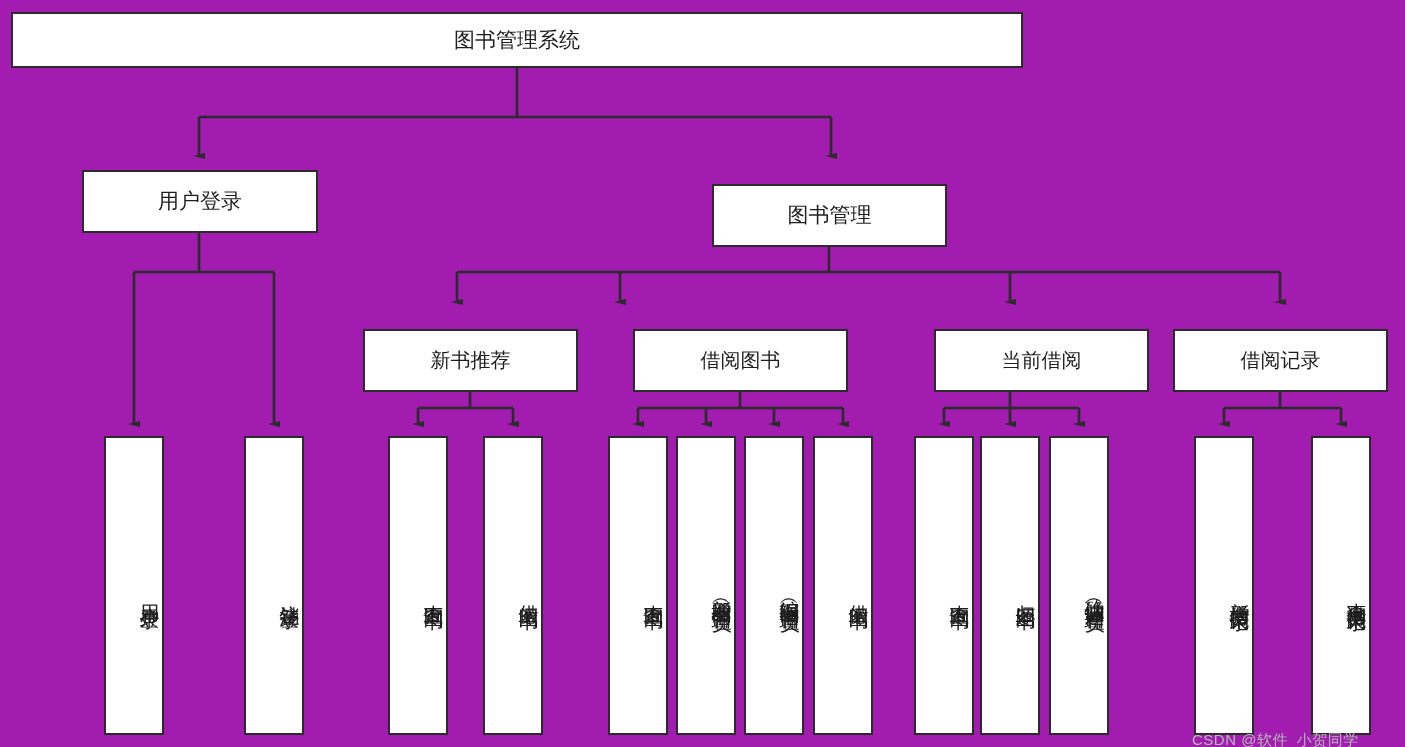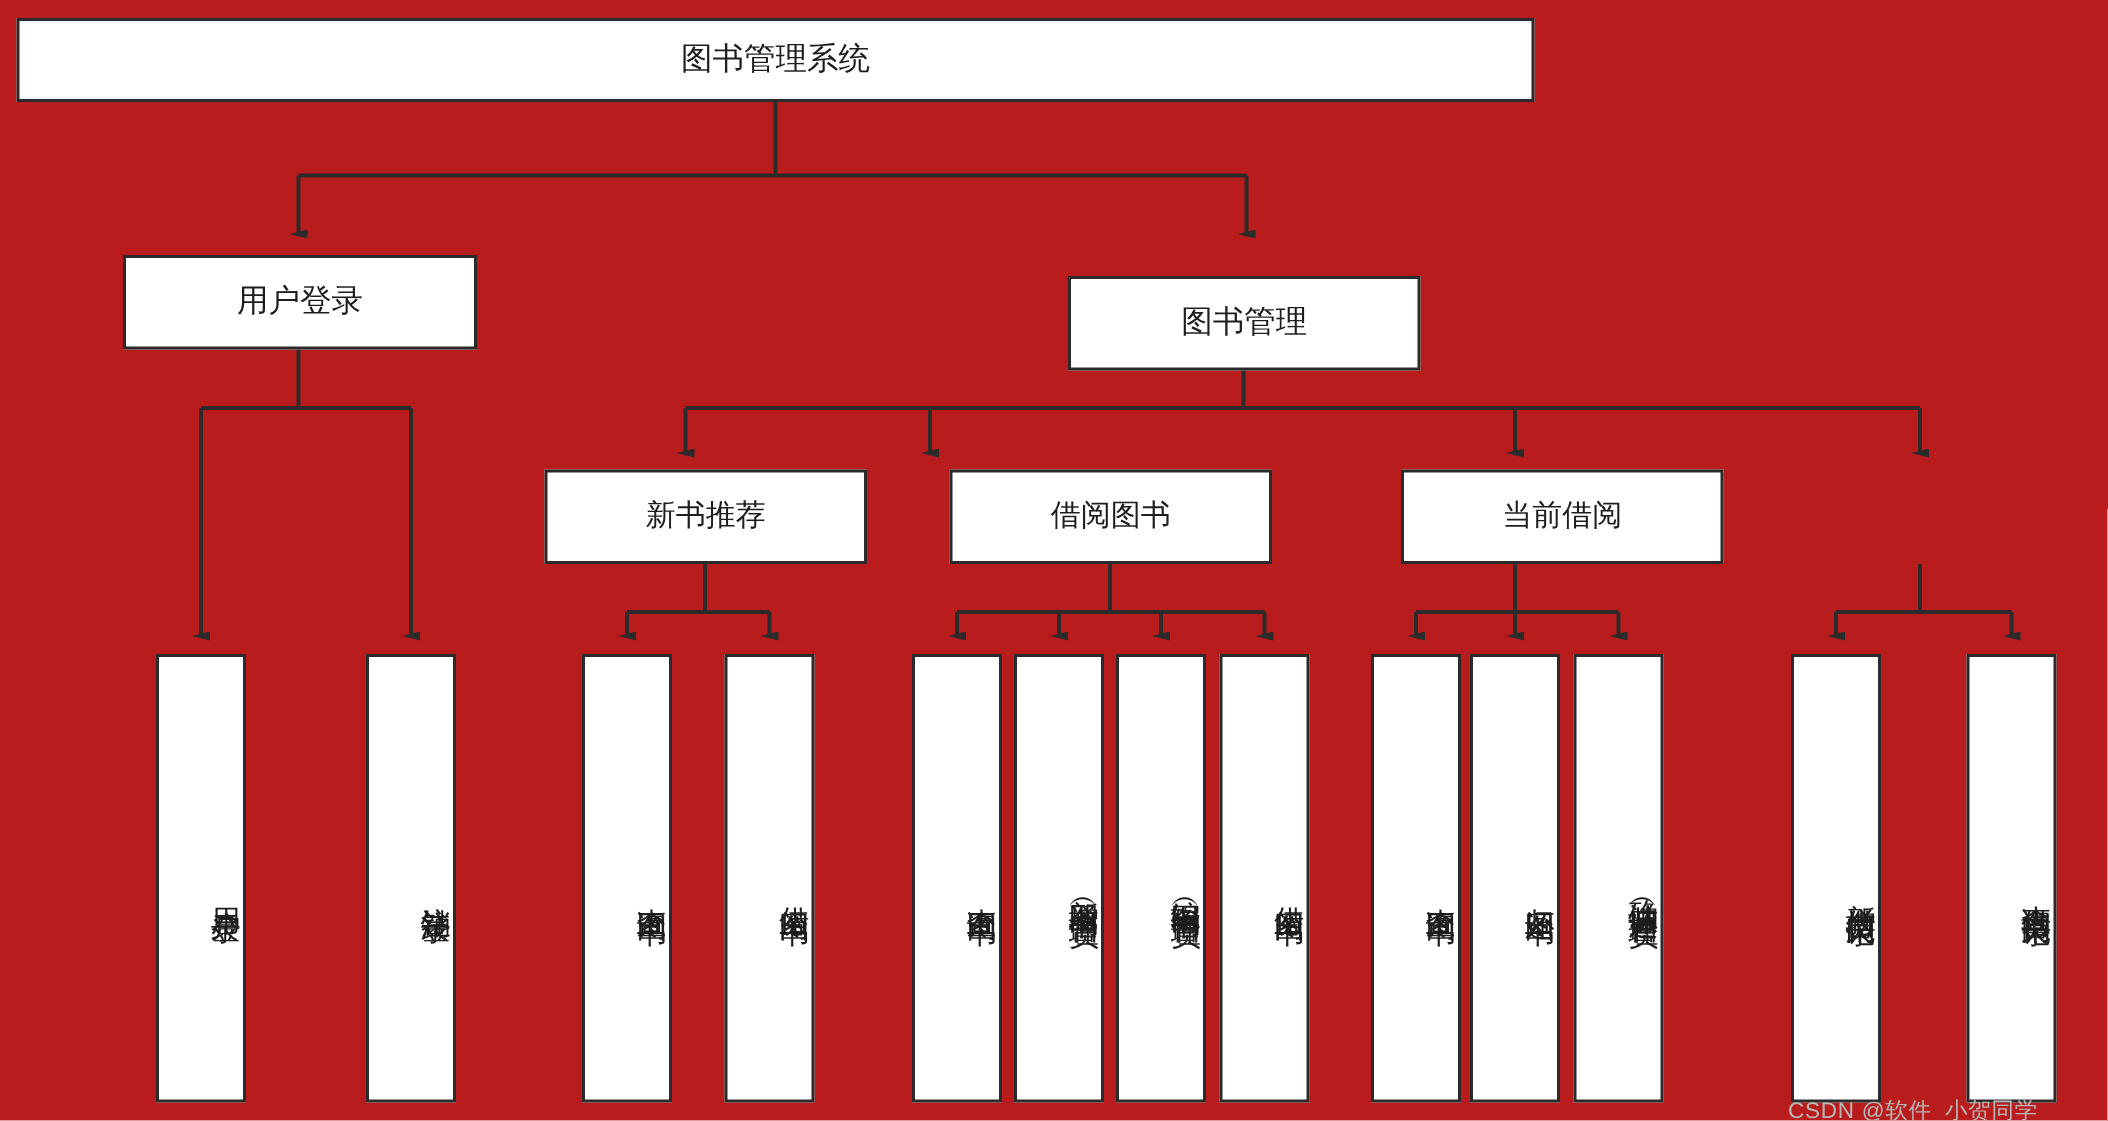--- a/index.html
+++ b/index.html
@@ -4,21 +4,21 @@
 <style>
   html,body{margin:0;padding:0;background:#ffffff;}
   body{
     font-family:"Liberation Sans","DejaVu Sans",sans-serif;
     color:#262626;
   }
   #stage{
     position:relative;
     width:1405px;
     height:747px;
-    background:#b91c1c;
+    background:#a21caf;
     overflow:hidden;
   }
   svg#edges{
     position:absolute;
     left:0;top:0;
     width:1405px;height:747px;
     pointer-events:none;
   }
   .node{
     position:absolute;
@@ -27,21 +27,21 @@
     background:#ffffff;
     display:flex;
     align-items:center;
     justify-content:center;
     text-align:center;
     color:#1d1d1d;
     line-height:1.25;
   }
   .node.root{font-size:21px;}
   .node.lvl2{font-size:21px;}
-  .node.lvl3{font-size:20px;}
+  .node.lvl3{font-size:20px;margin-top:16px;}
   .node.leaf{
     font-size:20px;
     writing-mode:vertical-rl;
     text-orientation:upright;
     letter-spacing:2px;
     padding-top:14px;
     align-items:flex-start;
     justify-content:center;
   }
   .watermark{
@@ -120,20 +120,23 @@
 
   <div class="node lvl3" style="left:363px;top:313px;width:215px;height:63px;">
     <span>新书推荐</span>
   </div>
   <div class="node lvl3" style="left:633px;top:313px;width:215px;height:63px;">
     <span>借阅图书</span>
   </div>
   <div class="node lvl3" style="left:934px;top:313px;width:215px;height:63px;">
     <span>当前借阅</span>
   </div>
+  <div class="node lvl3" style="left:1173px;top:313px;width:215px;height:63px;">
+    <span>借阅记录</span>
+  </div>
 
   <div class="node leaf" style="left:104px;top:436px;width:60px;height:299px;">
     <span>用户登录</span>
   </div>
   <div class="node leaf" style="left:244px;top:436px;width:60px;height:299px;">
     <span>注销登录</span>
   </div>
 
   <div class="node leaf" style="left:388px;top:436px;width:60px;height:299px;">
     <span>查询图书</span>

